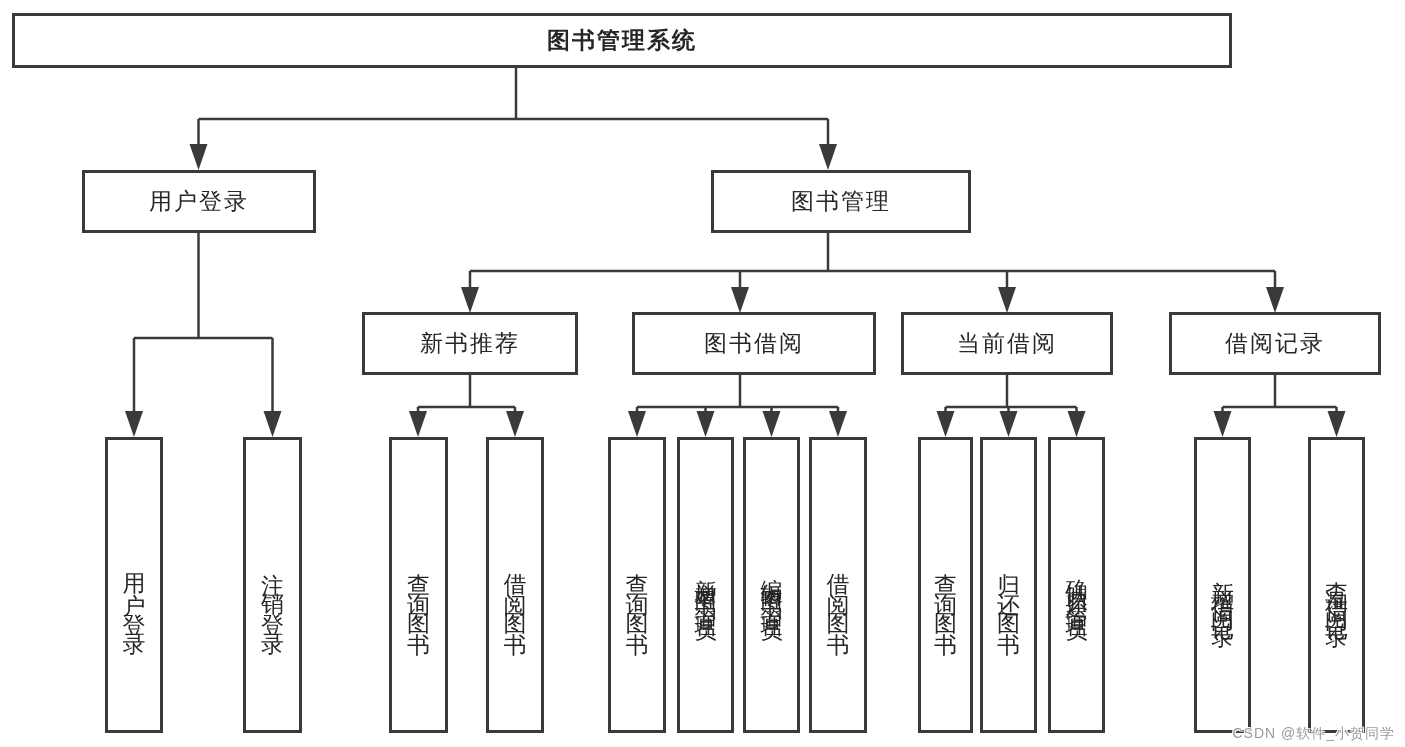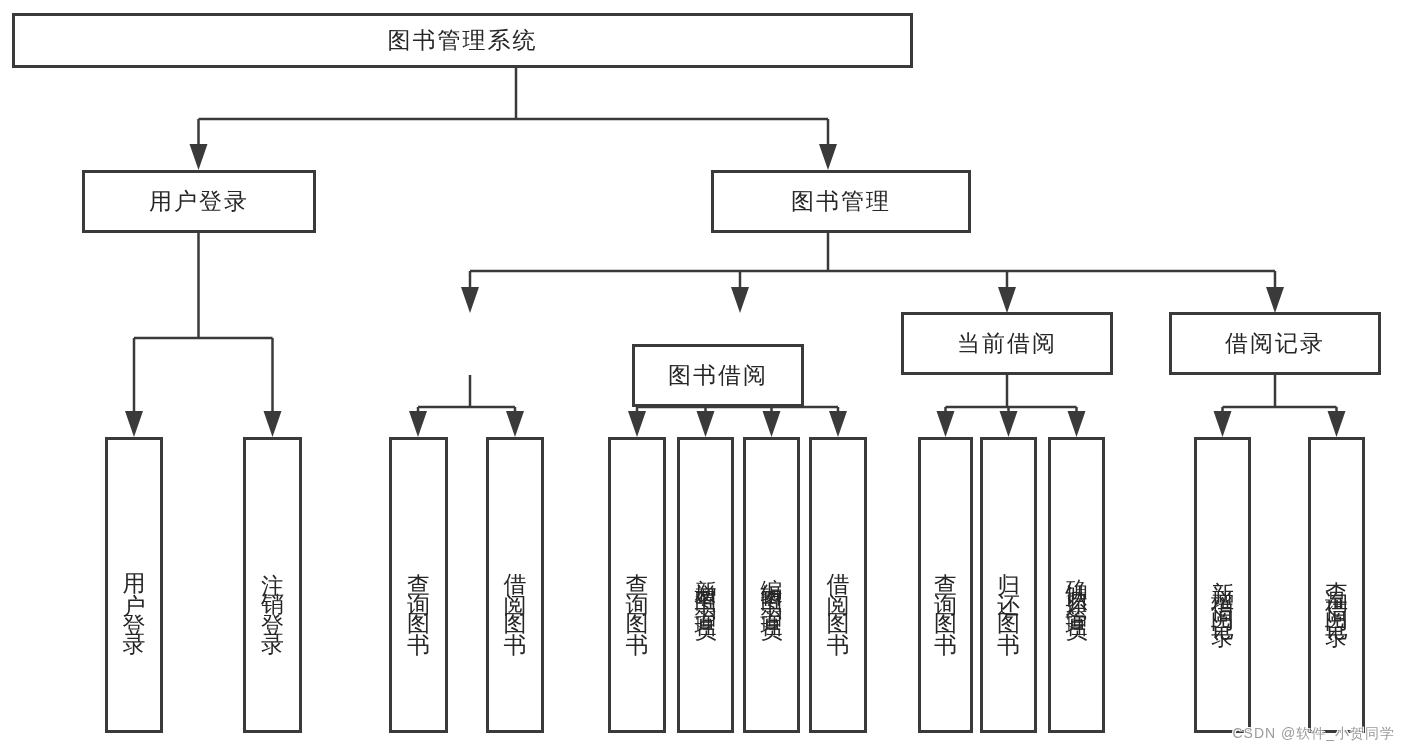--- a/index.html
+++ b/index.html
@@ -93,32 +93,35 @@
     <g>
       <line x1="1275" y1="375" x2="1275" y2="407"></line>
       <line x1="1222.5" y1="407" x2="1336.5" y2="407"></line>
       <line x1="1222.5" y1="407" x2="1222.5" y2="415"></line>
       <polygon points="1213.5,411 1231.5,411 1222.5,437"></polygon>
       <line x1="1336.5" y1="407" x2="1336.5" y2="415"></line>
       <polygon points="1327.5,411 1345.5,411 1336.5,437"></polygon>
     </g>
   </svg>
 
-  <div class="box" style="left:12px; top:13px; width:901px; height:55px;">
+  <div class="box" style="left:12px; top:13px; width:1220px; height:55px;font-weight:bold;">
     <span class="hlabel">图书管理系统</span>
   </div>
 
   <div class="box" style="left:82px; top:170px; width:234px; height:63px;">
     <span class="hlabel">用户登录</span>
   </div>
   <div class="box" style="left:711px; top:170px; width:260px; height:63px;">
     <span class="hlabel">图书管理</span>
   </div>
 
-  <div class="box" style="left:632px; top:312px; width:172px; height:63px;margin-top:32px;">
+  <div class="box" style="left:362px; top:312px; width:216px; height:63px;">
+    <span class="hlabel">新书推荐</span>
+  </div>
+  <div class="box" style="left:632px; top:312px; width:244px; height:63px;">
     <span class="hlabel">图书借阅</span>
   </div>
   <div class="box" style="left:901px; top:312px; width:212px; height:63px;">
     <span class="hlabel">当前借阅</span>
   </div>
   <div class="box" style="left:1169px; top:312px; width:212px; height:63px;">
     <span class="hlabel">借阅记录</span>
   </div>
 
   <div class="box v4" style="left:105px; top:437px; width:58px; height:296px;">

